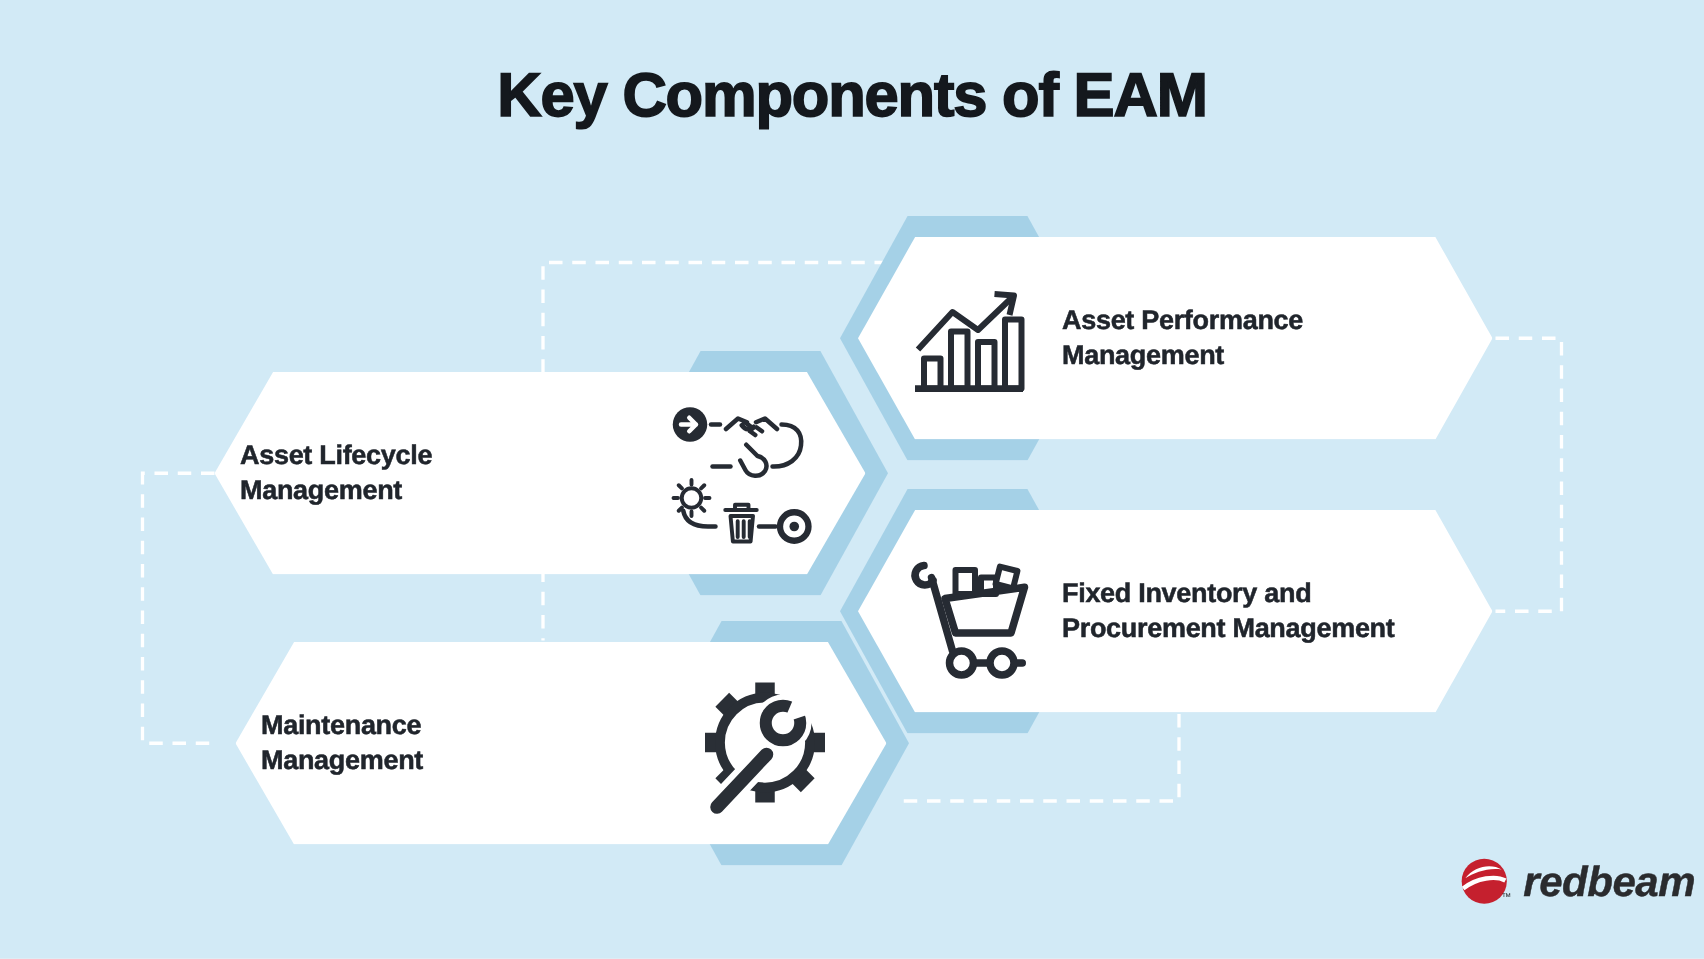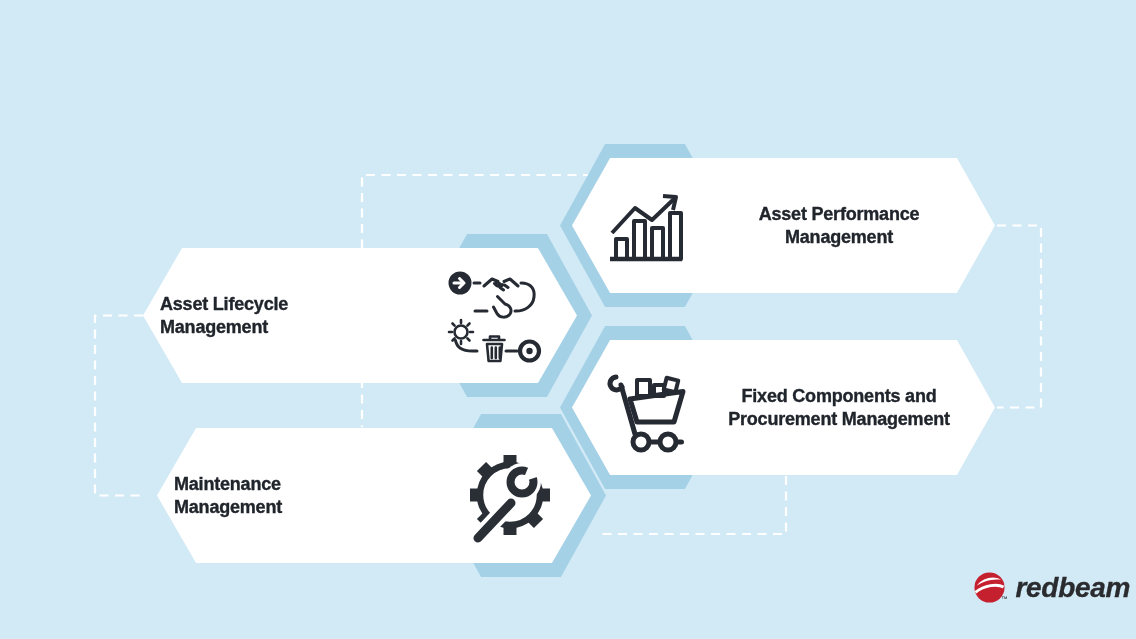--- a/index.html
+++ b/index.html
@@ -33,21 +33,21 @@
   .banner.side-left  .chev{right:-15px;}
   .banner-apm{left:572px; top:158px; width:423px;}
   .banner-alm{left:143px; top:248px; width:434px;}
   .banner-fip{left:572px; top:340px; width:423px;}
   .banner-mm {left:157px; top:428px; width:434px;}
   .label{
     position:absolute; z-index:3; top:50%; transform:translateY(-50%);
     font-size:18px; line-height:23.5px; font-weight:700; color:var(--ink);
     letter-spacing:-0.2px; -webkit-text-stroke:0.35px var(--ink);
   }
-  .banner.side-right .label{left:136px; width:262px; text-align:center;}
+  .banner.side-right .label{left:136px; width:262px; text-align:left;}
   .banner.side-left  .label{right:147px; width:270px; text-align:left;}
   .icon{position:absolute; z-index:3;}
   .banner-apm .icon{left:33px; top:26px;}
   .banner-alm .icon{left:303px; top:22px;}
   .banner-fip .icon{left:32px; top:20px;}
   .banner-mm  .icon{left:303px; top:10px;}
   .logo{
     position:absolute; left:973px; top:571px; display:flex; align-items:flex-end; z-index:4;
   }
   .logo .wordmark{
@@ -55,20 +55,21 @@
     letter-spacing:-0.3px; margin-left:8px; line-height:32px;
     -webkit-text-stroke:0.3px var(--logo-text);
   }
   .logo .tm{font-size:6.5px; color:var(--logo-text); align-self:flex-end; margin:0 0 2px -5px; font-style:normal;}
 </style>
 </head>
 <body>
 
 <div class="canvas">
 
+  <h1 class="title">Key Components of EAM</h1>
 
   <svg class="connectors" viewBox="0 0 1136 639" aria-hidden="true">
     <path d="M 592 175 L 362 175 L 362 427"></path>
     <path d="M 143 315.5 L 95 315.5 L 95 495.5 L 141 495.5"></path>
     <path d="M 997 225.5 L 1041 225.5 L 1041 407.5 L 997 407.5"></path>
     <path d="M 786 476 L 786 534 L 600 534"></path>
   </svg>
 
   <div class="banner banner-apm side-right">
     <div class="chev"></div>
@@ -129,21 +130,21 @@
           <rect x="33" y="20" width="13" height="16"></rect>
           <rect x="50" y="25" width="10" height="11"></rect>
           <rect x="61" y="19" width="12" height="12" transform="rotate(14 67 25)"></rect>
         </g>
         <circle cx="37" cy="82" r="8"></circle>
         <circle cx="64" cy="82" r="8"></circle>
         <path d="M45.5 82 h10 M72.5 82 h5"></path>
       </g>
     </svg>
     <div class="label">
-      <div>Fixed Components and</div>
+      <div>Fixed Inventory and</div>
       <div>Procurement Management</div>
     </div>
   </div>
 
   <div class="banner banner-mm side-left">
     <div class="chev"></div>
     <div class="white"></div>
     <svg class="icon" width="96" height="114" viewBox="0 0 96 114">
       <g fill="none" stroke="#2a2f36">
         <g stroke-width="13">

